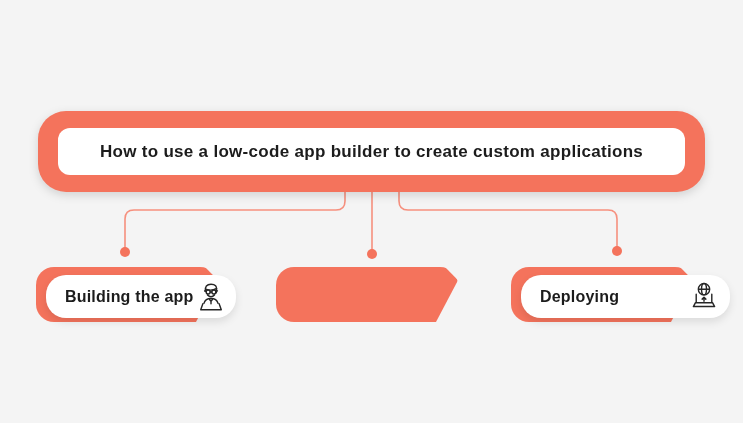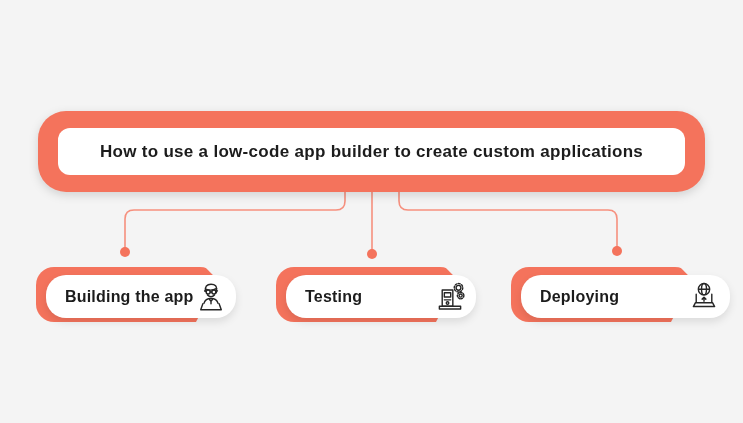--- a/index.html
+++ b/index.html
@@ -89,36 +89,20 @@
         <path d="M22.8 17 h2.4 M17.2 16.4 l-2.2-1 M30.8 16.4 l2.2-1"></path>
         <path d="M19 21 q5 5 10 0"></path>
         <path d="M14 33 q2-7 10-7 q8 0 10 7"></path>
         <path d="M22 27.5 l2 2.5 l2-2.5 M24 30 v3.5"></path>
         <path d="M12.5 33.5 l-3 8.5 h29 l-3-8.5"></path>
       </svg>
     </span>
   </div>
 
   <div class="card-back back-2"></div>
-  <div class="card-front front-2">
-    <span class="card-label">Testing</span>
-    <span class="card-icon">
-      <svg viewBox="0 0 48 48">
-        <rect x="9" y="37" width="30" height="4"></rect>
-        <rect x="13" y="14" width="15" height="23"></rect>
-        <rect x="16" y="18" width="9" height="6"></rect>
-        <path d="M16 28 h9"></path>
-        <circle cx="20.5" cy="32.5" r="1.8"></circle>
-        <circle cx="36" cy="11" r="6" stroke-dasharray="2.4 2.2"></circle>
-        <circle cx="36" cy="11" r="3.4"></circle>
-        <circle cx="39" cy="22" r="4.6" stroke-dasharray="2.2 2"></circle>
-        <circle cx="39" cy="22" r="2.2"></circle>
-      </svg>
-    </span>
-  </div>
 
   <div class="card-back back-3"></div>
   <div class="card-front front-3">
     <span class="card-label">Deploying</span>
     <span class="card-icon">
       <svg viewBox="0 0 48 48">
         <circle cx="24" cy="13" r="8"></circle>
         <ellipse cx="24" cy="13" rx="3.5" ry="8"></ellipse>
         <path d="M16.5 13 h15"></path>
         <path d="M13 20 v12 h22 v-12"></path>

